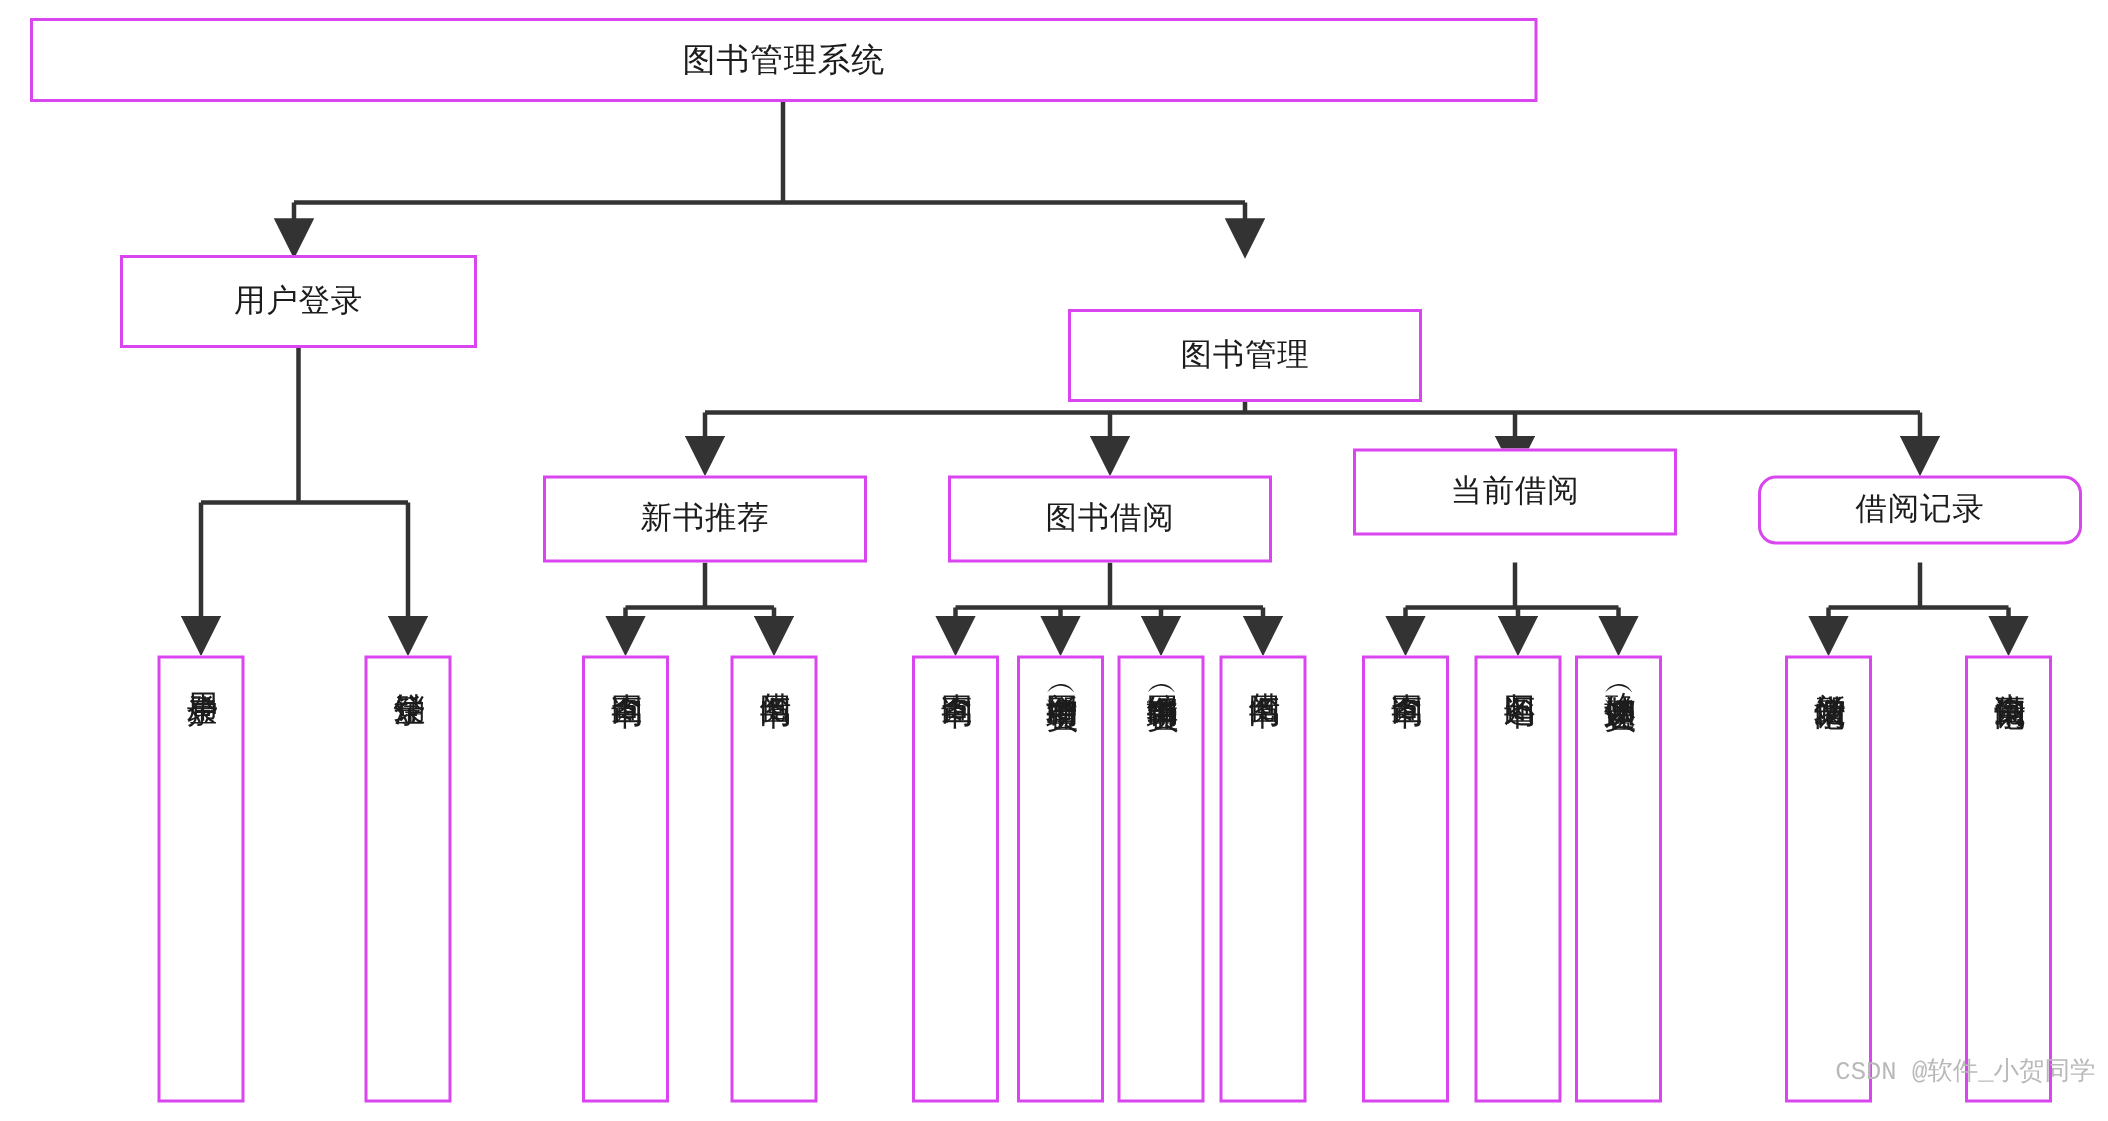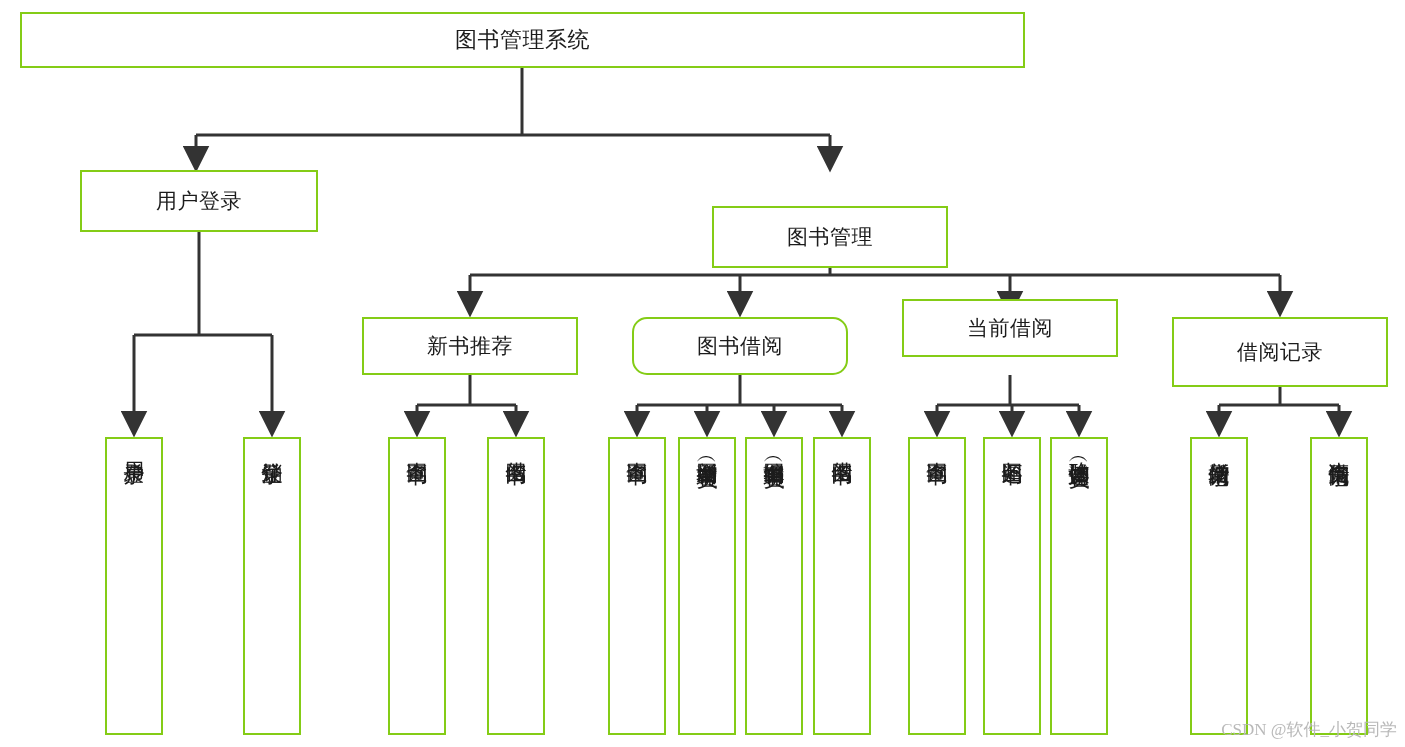--- a/index.html
+++ b/index.html
@@ -23,21 +23,21 @@
     left: 0;
     top: 0;
     width: 1405px;
     height: 747px;
     pointer-events: none;
   }
   .node {
     position: absolute;
     box-sizing: border-box;
     background: #ffffff;
-    border: 2px solid #84cc16;
+    border: 2px solid #d946ef;
     display: flex;
     align-items: center;
     justify-content: center;
     z-index: 2;
   }
   .node-label {
     color: #1c1c1c;
     font-size: 21px;
     line-height: 1.18;
     letter-spacing: 0.5px;
@@ -58,26 +58,26 @@
     writing-mode: vertical-rl;
     text-orientation: upright;
     font-size: 21px;
     line-height: 1.05;
     letter-spacing: 1px;
   }
   .node.root .node-label { font-size: 22px; }
   #watermark {
     position: absolute;
     right: 8px;
-    bottom: 6px;
+    bottom: 22px;
     font-size: 17px;
     color: #b9b9b9;
     white-space: nowrap;
     z-index: 5;
-    font-family: Liberation Serif, serif;
+    font-family: Liberation Mono, monospace;
   }
 </style>
 </head>
 <body>
 
 <div id="diagram-canvas">
 
   <svg id="edge-layer" viewBox="0 0 1405 747" width="1405" height="747" aria-hidden="true">
     <defs>
       <marker id="arrow" viewBox="0 0 12 12" refX="10" refY="6" markerWidth="9" markerHeight="9" orient="auto-start-reverse">
@@ -135,27 +135,27 @@
   <div class="node horizontal" style="left:80px; top:170px; width:238px; height:62px;">
     <span class="node-label">用户登录</span>
   </div>
   <div class="node horizontal" style="left:712px; top:170px; width:236px; height:62px;margin-top:36px;">
     <span class="node-label">图书管理</span>
   </div>
 
   <div class="node horizontal" style="left:362px; top:317px; width:216px; height:58px;">
     <span class="node-label">新书推荐</span>
   </div>
-  <div class="node horizontal" style="left:632px; top:317px; width:216px; height:58px;border-radius:15px;">
+  <div class="node horizontal" style="left:632px; top:317px; width:216px; height:58px;">
     <span class="node-label">图书借阅</span>
   </div>
   <div class="node horizontal" style="left:902px; top:299px; width:216px; height:58px;">
     <span class="node-label">当前借阅</span>
   </div>
-  <div class="node horizontal" style="left:1172px; top:317px; width:216px; height:70px;">
+  <div class="node horizontal" style="left:1172px; top:317px; width:216px; height:46px;border-radius:12px;">
     <span class="node-label">借阅记录</span>
   </div>
 
   <div class="node vertical" style="left:105px; top:437px; width:58px; height:298px;">
     <span class="node-label">用户登录</span>
   </div>
   <div class="node vertical" style="left:243px; top:437px; width:58px; height:298px;">
     <span class="node-label">注销登录</span>
   </div>
   <div class="node vertical" style="left:388px; top:437px; width:58px; height:298px;">

